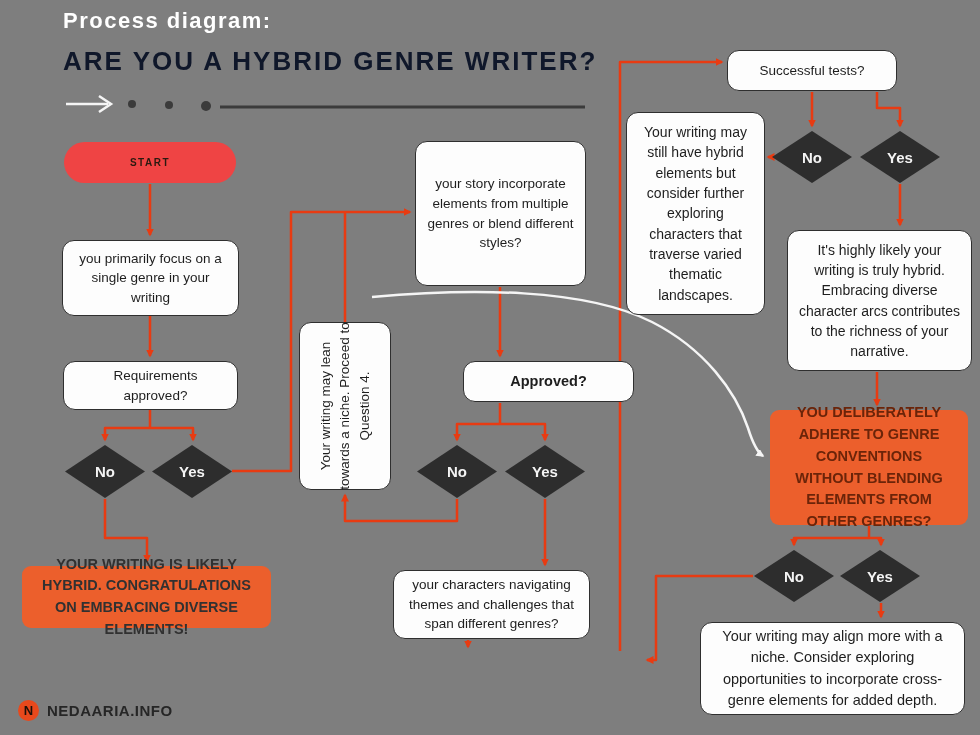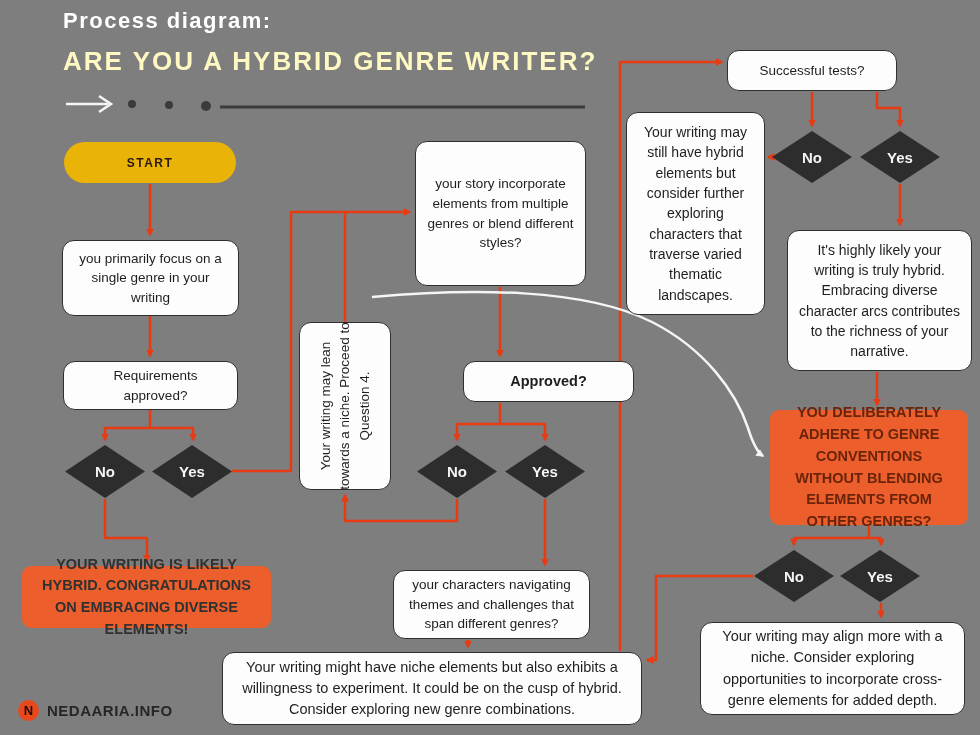--- a/index.html
+++ b/index.html
@@ -3,33 +3,33 @@
 <meta charset="utf-8">
 <style>
   html,body{margin:0;padding:0;}
   body{font-family:"Liberation Sans",sans-serif;background:#6f6f6f;}
   #canvas{position:relative;width:980px;height:735px;background:#7e7e7e;overflow:hidden;}
 
   
   .kicker{position:absolute;left:63px;top:8px;font-size:22px;font-weight:600;
           letter-spacing:1.5px;color:#ffffff;}
   .title{position:absolute;left:63px;top:46px;font-size:26px;font-weight:800;
-         letter-spacing:2px;color:#fef9c3;}
+         letter-spacing:2px;color:#0f172a;}
 
   
   svg.layer{position:absolute;left:0;top:0;z-index:1;}
 
   
   .node{position:absolute;z-index:2;box-sizing:border-box;display:flex;
         align-items:center;justify-content:center;text-align:center;border-radius:12px;}
   .box{background:#fdfdfd;border:1px solid #2f2f2f;color:#1e1e1e;
        font-size:13.5px;line-height:1.45;padding:6px 10px;}
   .bold{font-weight:700;font-size:14.5px;}
-  .pill{background:#eab308;border-radius:21px;color:#2b1a10;font-weight:800;
-        font-size:12px;letter-spacing:1.5px;}
+  .pill{background:#ef4444;border-radius:21px;color:#2b1a10;font-weight:800;
+        font-size:10px;letter-spacing:1.5px;}
   .diamond{background:#2d2d2d;color:#f4f4f4;font-weight:700;font-size:15px;
            clip-path:polygon(50% 0,100% 50%,50% 100%,0 50%);}
   .orange{background:#ec5f2c;border-radius:9px;font-weight:600;font-size:14.5px;
           line-height:1.5;padding:8px 16px;}
   .orange.left-result{color:#313131;}
   .orange.right-question{color:#6b2409;}
 
   
   .vbox{padding:0;}
   .vbox .inner{position:absolute;width:168px;height:92px;left:50%;top:50%;
@@ -142,21 +142,20 @@
   <div class="node vbox n-niche">
     <div class="inner">Your writing may lean towards a niche. Proceed to Question 4.</div>
   </div>
 
   <div class="node box bold n-appr">Approved?</div>
 
   <div class="node diamond n-d2no">No</div>
   <div class="node diamond n-d2yes">Yes</div>
 
   <div class="node box n-chars">your characters navigating themes and challenges that span different genres?</div>
-  <div class="node box n-cusp">Your writing might have niche elements but also exhibits a willingness to experiment. It could be on the cusp of hybrid. Consider exploring new genre combinations.</div>
 
   <div class="node box n-succ">Successful tests?</div>
   <div class="node box n-expl">Your writing may still have hybrid elements but consider further exploring characters that traverse varied thematic landscapes.</div>
 
   <div class="node diamond n-d3no">No</div>
   <div class="node diamond n-d3yes">Yes</div>
 
   <div class="node box n-truly">It's highly likely your writing is truly hybrid. Embracing diverse character arcs contributes to the richness of your narrative.</div>
 
   <div class="node orange right-question n-oq">YOU DELIBERATELY ADHERE TO GENRE CONVENTIONS WITHOUT BLENDING ELEMENTS FROM OTHER GENRES?</div>

